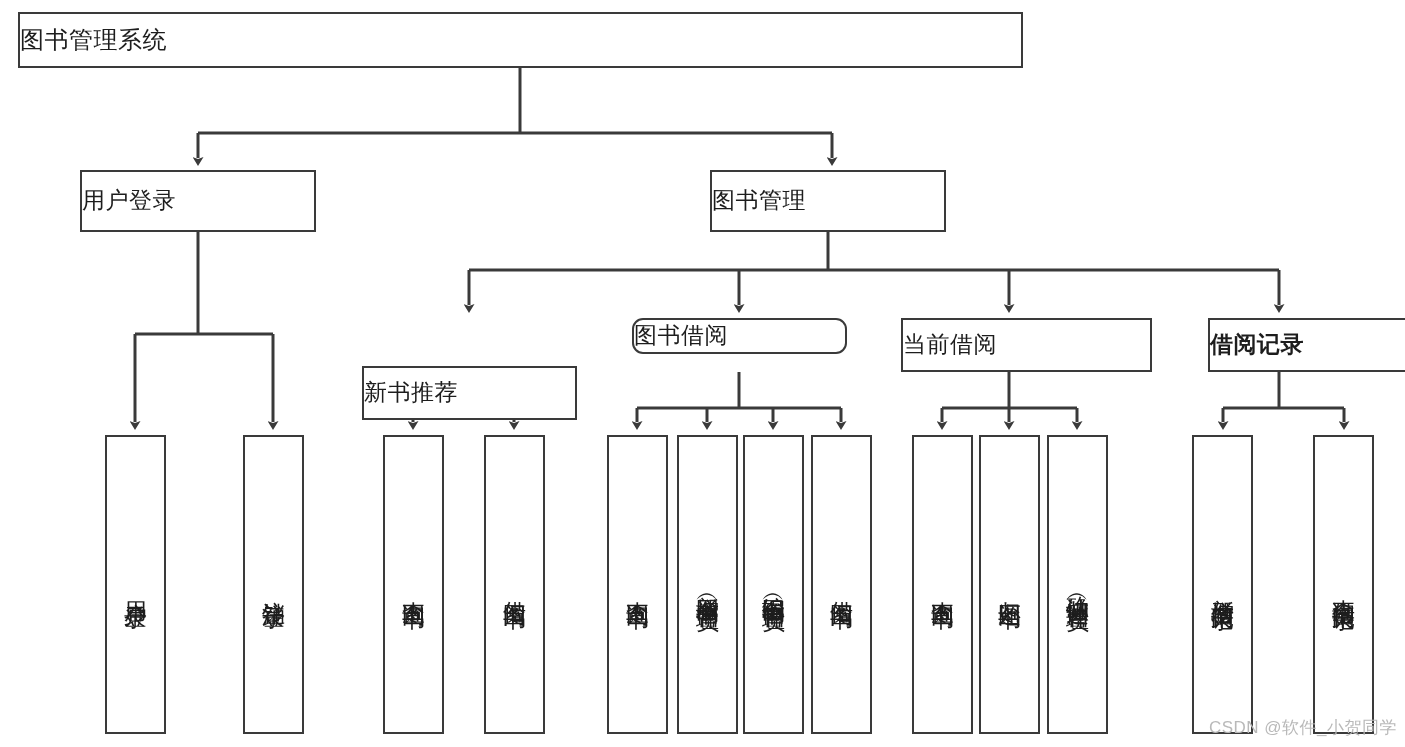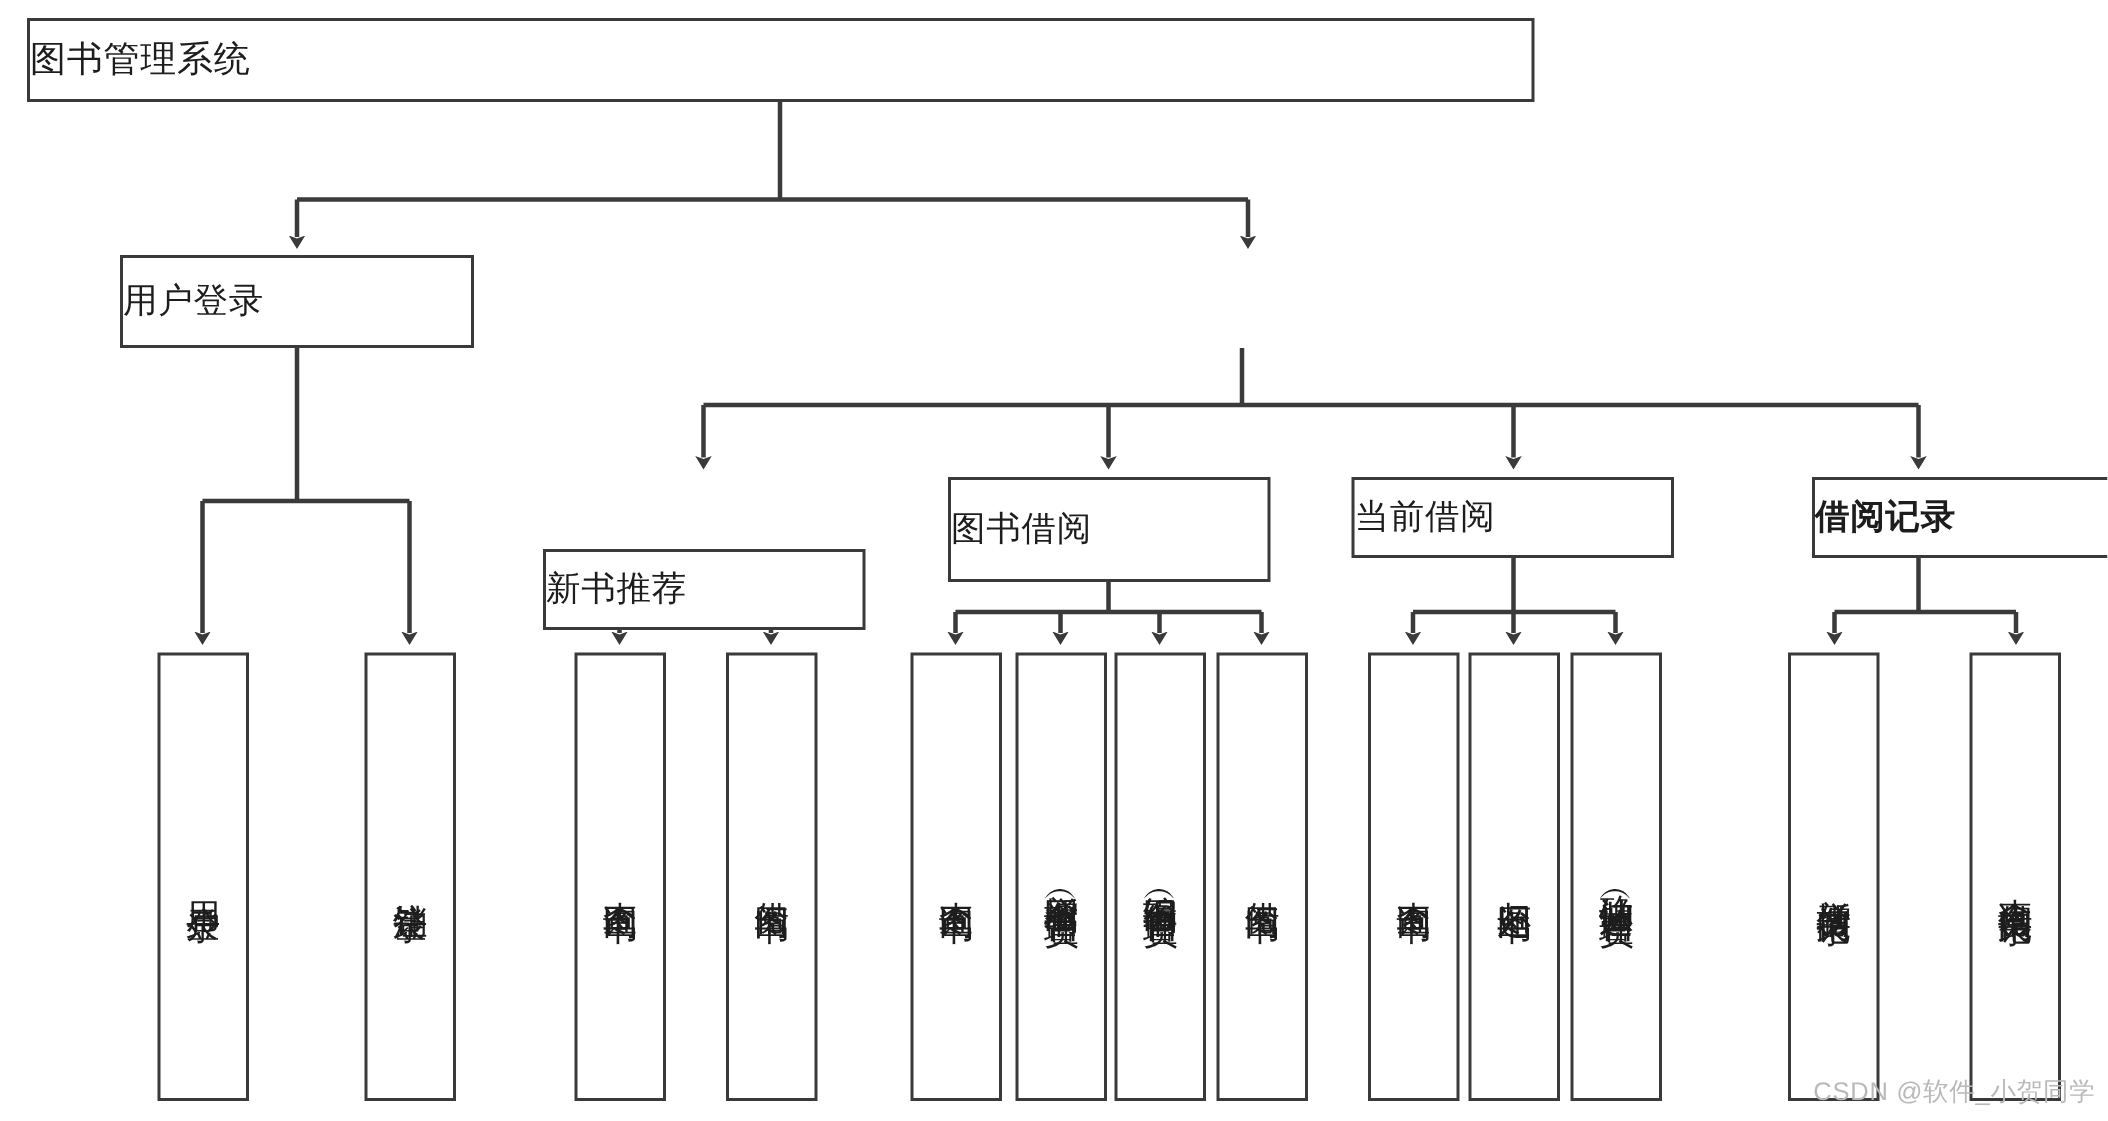--- a/index.html
+++ b/index.html
@@ -127,28 +127,31 @@
     </g>
   </svg>
 
   <div class="node horiz root" style="left:18px; top:12px; width:1005px; height:56px;">
     <span class="label">图书管理系统</span>
   </div>
 
   <div class="node horiz" style="left:80px; top:170px; width:236px; height:62px;">
     <span class="label">用户登录</span>
   </div>
+  <div class="node horiz" style="left:710px; top:170px; width:236px; height:62px;">
+    <span class="label">图书管理</span>
+  </div>
 
   <div class="node horiz" style="left:362px; top:318px; width:215px; height:54px;margin-top:48px;">
     <span class="label">新书推荐</span>
   </div>
-  <div class="node horiz" style="left:632px; top:318px; width:215px; height:70px;">
+  <div class="node horiz" style="left:632px; top:318px; width:215px; height:36px;border-radius:11px;">
     <span class="label">图书借阅</span>
   </div>
-  <div class="node horiz" style="left:901px; top:318px; width:215px; height:54px;">
+  <div class="node horiz" style="left:901px; top:318px; width:251px; height:54px;">
     <span class="label">当前借阅</span>
   </div>
   <div class="node horiz" style="left:1208px; top:318px; width:256px; height:54px;font-weight:bold;">
     <span class="label">借阅记录</span>
   </div>
 
   <div class="node vert" style="left:105px; top:435px; width:61px; height:299px;">
     <span class="label">用户登录</span>
   </div>
   <div class="node vert" style="left:243px; top:435px; width:61px; height:299px;">

